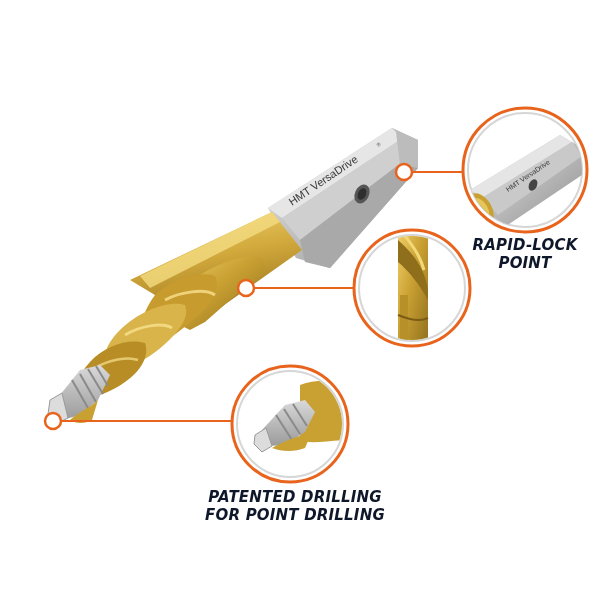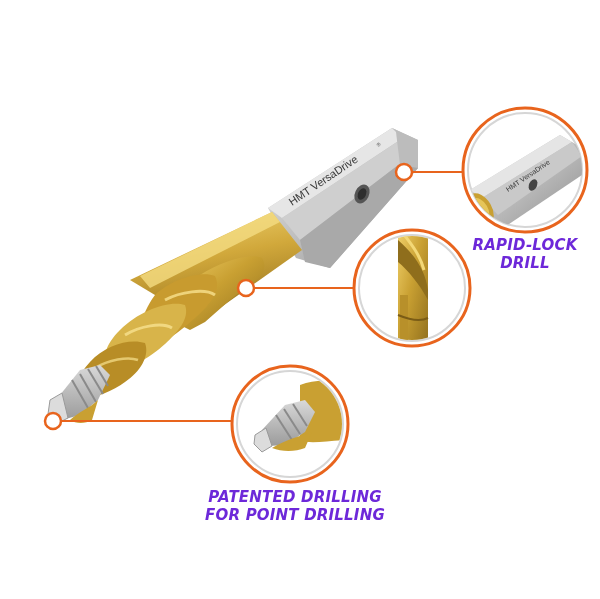--- a/index.html
+++ b/index.html
@@ -1,20 +1,20 @@
 <!DOCTYPE html>
 <html><head>
 <meta charset="utf-8">
 <style>
   html, body { margin:0; padding:0; background:#ffffff; }
   body { width:600px; height:599px; position:relative; overflow:hidden; font-family:"DejaVu Sans", sans-serif; }
   .stage { position:absolute; left:0; top:0; width:600px; height:599px; }
   svg.main { position:absolute; left:0; top:0; }
   .label {
-    position:absolute; color:#6d28d9; font-weight:bold; font-style:italic;
+    position:absolute; color:#0f172a; font-weight:bold; font-style:italic;
     text-align:center; font-size:15px; line-height:18px; letter-spacing:0.2px;
     font-family:"DejaVu Sans", sans-serif; white-space:nowrap;
   }
   .lbl-shank { left:465px; top:236px; width:120px; }
   .lbl-hard { left:318px; top:354px; width:190px; }
   .lbl-point { left:200px; top:488px; width:190px; }
 </style>
 </head>
 <body>
 
@@ -134,21 +134,21 @@
         <line x1="284" y1="409" x2="300" y2="434" stroke="#8a8a8a" stroke-width="2"></line>
         <line x1="293" y1="404" x2="307" y2="426" stroke="#8a8a8a" stroke-width="2"></line>
         <polygon points="255,435 266,428 272,446 262,452 254,444" fill="#dcdcdc" stroke="#9a9a9a" stroke-width="1"></polygon>
         <path d="M272,448 C285,440 300,436 312,432 L305,448 C295,452 282,452 272,448 Z" fill="#c9a032"></path>
       </g>
     </g>
   </svg>
 
   <div class="label lbl-shank">
     <div>RAPID-LOCK</div>
-    <div>DRILL</div>
+    <div>POINT</div>
   </div>
   <div class="label lbl-hard">
   </div>
   <div class="label lbl-point">
     <div>PATENTED DRILLING</div>
     <div>FOR POINT DRILLING</div>
   </div>
 </div>
 
 </body></html>

